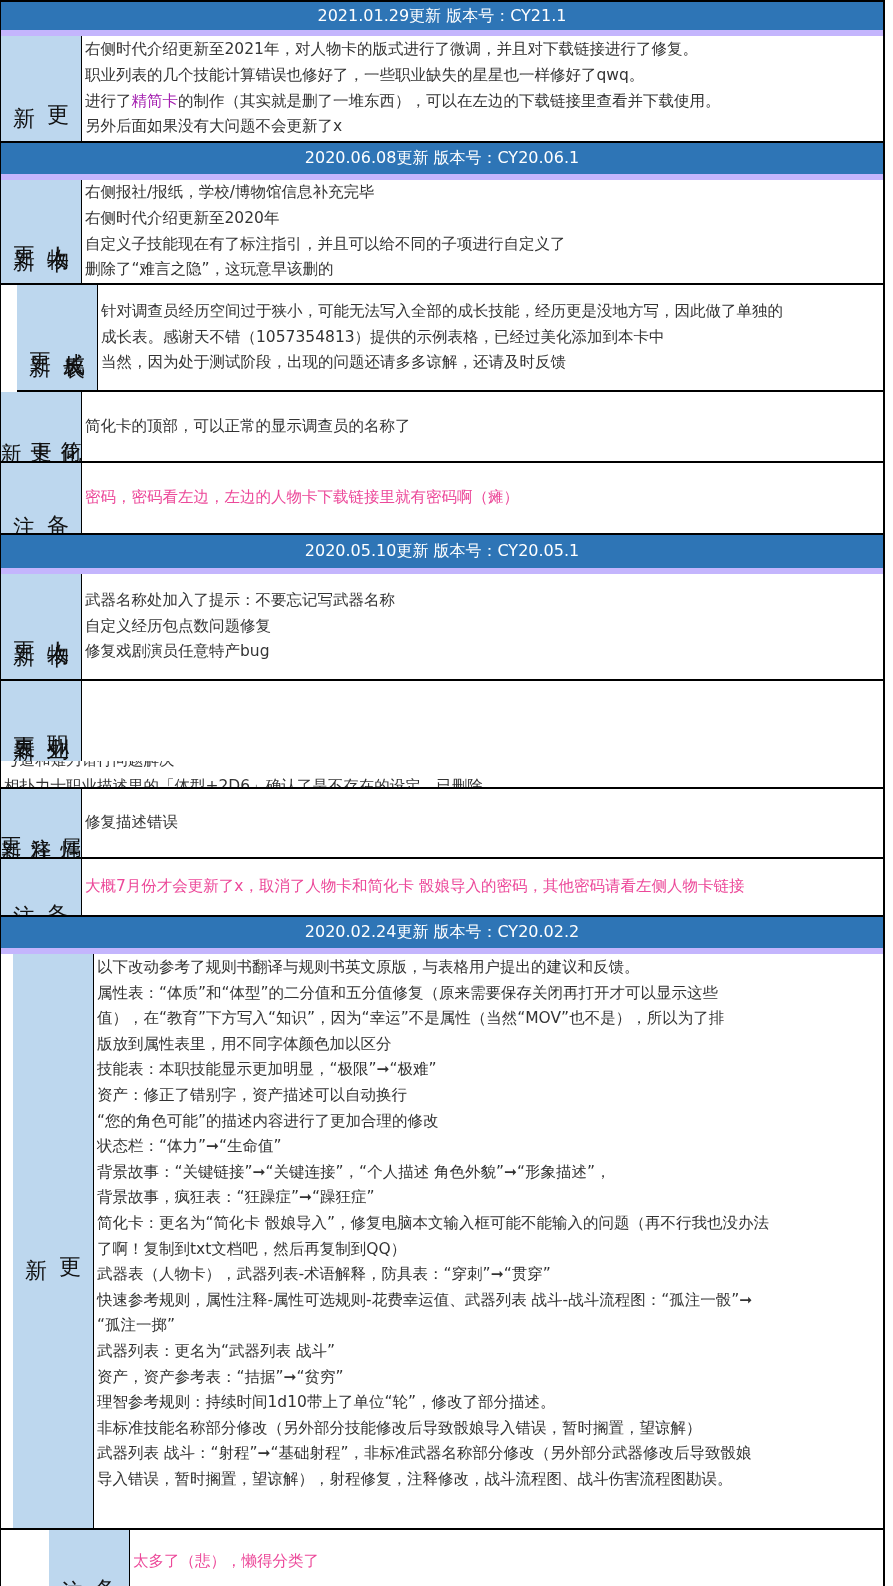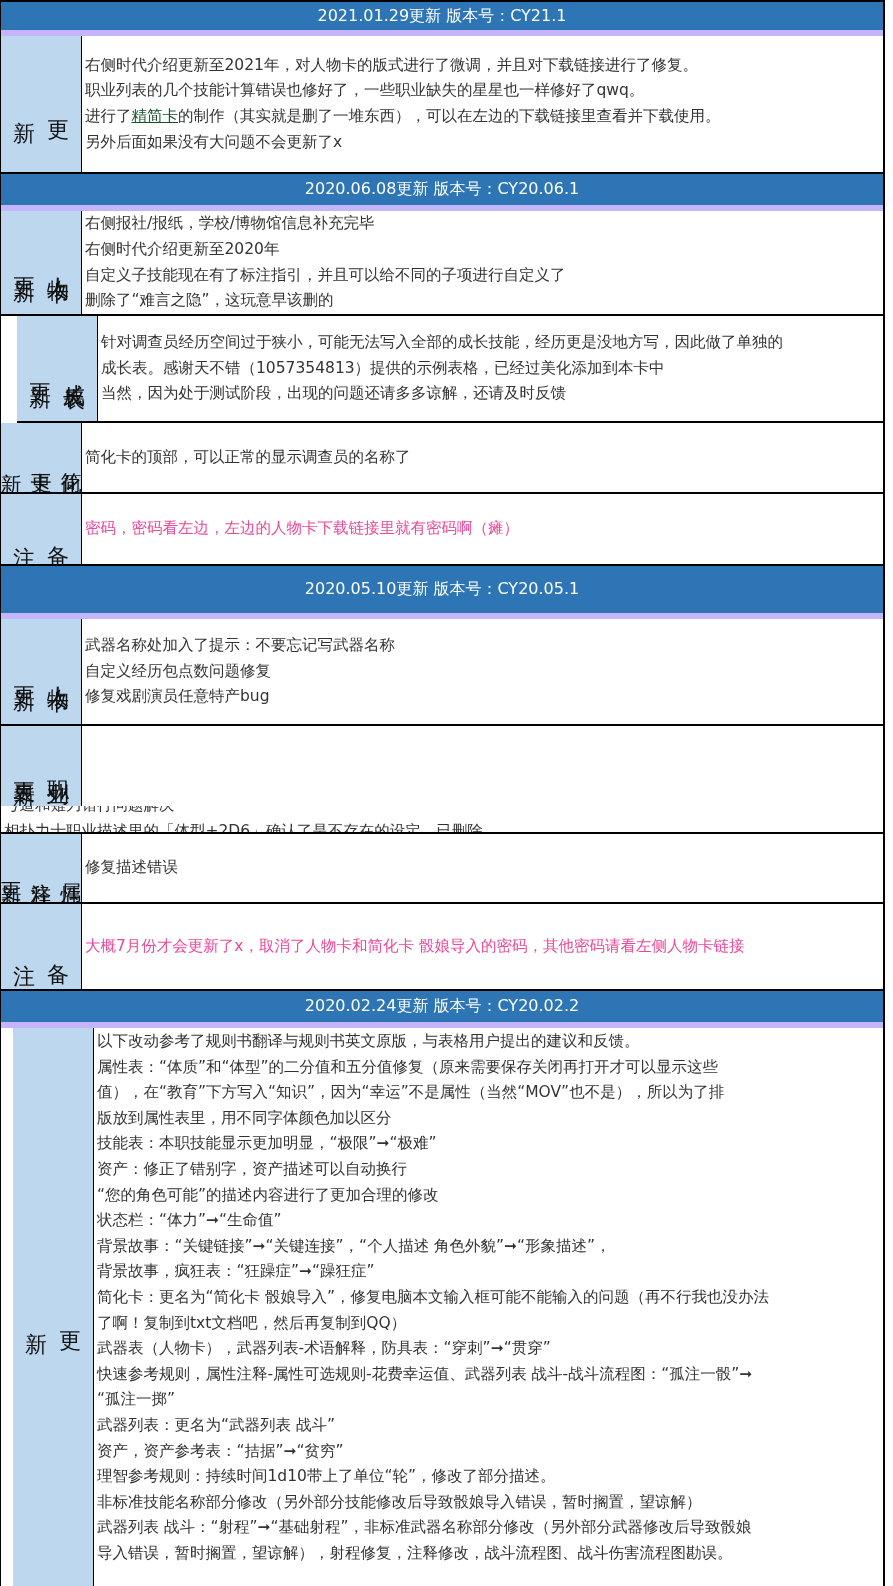--- a/index.html
+++ b/index.html
@@ -17,30 +17,30 @@
     font-size: 22px; color: #111;
   }
   .label .vert { writing-mode: vertical-rl; line-height: 34px; letter-spacing: 2px; white-space: pre; }
   .label .vert.small { font-size: 21px; line-height: 30px; }
   .content {
     flex: 1; padding: 2px 3px; font-size: 15.5px; color: #333; line-height: 25.6px;
     display: flex; flex-direction: column; justify-content: center; overflow: hidden;
   }
   .content.top { justify-content: flex-start; padding-top: 1px; }
   .line { white-space: nowrap; }
-  .red { color: #14532d; text-decoration: underline; }
+  .red { color: #a21caf; }
   .note { color: #ec4899; }
 </style>
 </head>
 <body>
 
 <div class="sheet">
 
   <div class="header" style="height:36px; border-top:2px solid #000;">2021.01.29更新 版本号：CY21.1</div>
-  <div class="row" style="height:138px;">
+  <div class="row" style="height:107px;">
     <div class="label">
         <span class="vert">更
 新</span>
       </div>
     <div class="content">
       <div class="line">右侧时代介绍更新至2021年，对人物卡的版式进行了微调，并且对下载链接进行了修复。</div>
       <div class="line">职业列表的几个技能计算错误也修好了，一些职业缺失的星星也一样修好了qwq。</div>
       <div class="line"><span>进行了</span><span class="red">精简卡</span><span>的制作（其实就是删了一堆东西），可以在左边的下载链接里查看并下载使用。</span></div>
       <div class="line">另外后面如果没有大问题不会更新了x</div>
     </div>
@@ -83,21 +83,21 @@
   <div class="row" style="height:72px;">
     <div class="label">
         <span class="vert">备
 注</span>
       </div>
     <div class="content">
       <div class="line note">密码，密码看左边，左边的人物卡下载链接里就有密码啊（瘫）</div>
     </div>
   </div>
 
-  <div class="header" style="height:53px;">2020.05.10更新 版本号：CY20.05.1</div>
+  <div class="header" style="height:39px;">2020.05.10更新 版本号：CY20.05.1</div>
   <div class="row" style="height:107px;">
     <div class="label">
         <span class="vert">人物卡
 更新</span>
       </div>
     <div class="content">
       <div class="line">武器名称处加入了提示：不要忘记写武器名称</div>
       <div class="line">自定义经历包点数问题修复</div>
       <div class="line">修复戏剧演员任意特产bug</div>
     </div>
@@ -115,21 +115,21 @@
   <div class="row" style="height:70px;">
     <div class="label">
         <span class="vert small">属性
 注释
 更新</span>
       </div>
     <div class="content">
       <div class="line">修复描述错误</div>
     </div>
   </div>
-  <div class="row" style="height:87px;">
+  <div class="row" style="height:58px;">
     <div class="label">
         <span class="vert">备
 注</span>
       </div>
     <div class="content">
       <div class="line note">大概7月份才会更新了x，取消了人物卡和简化卡 骰娘导入的密码，其他密码请看左侧人物卡链接</div>
     </div>
   </div>
 
   <div class="header" style="height:37px;">2020.02.24更新 版本号：CY20.02.2</div>

